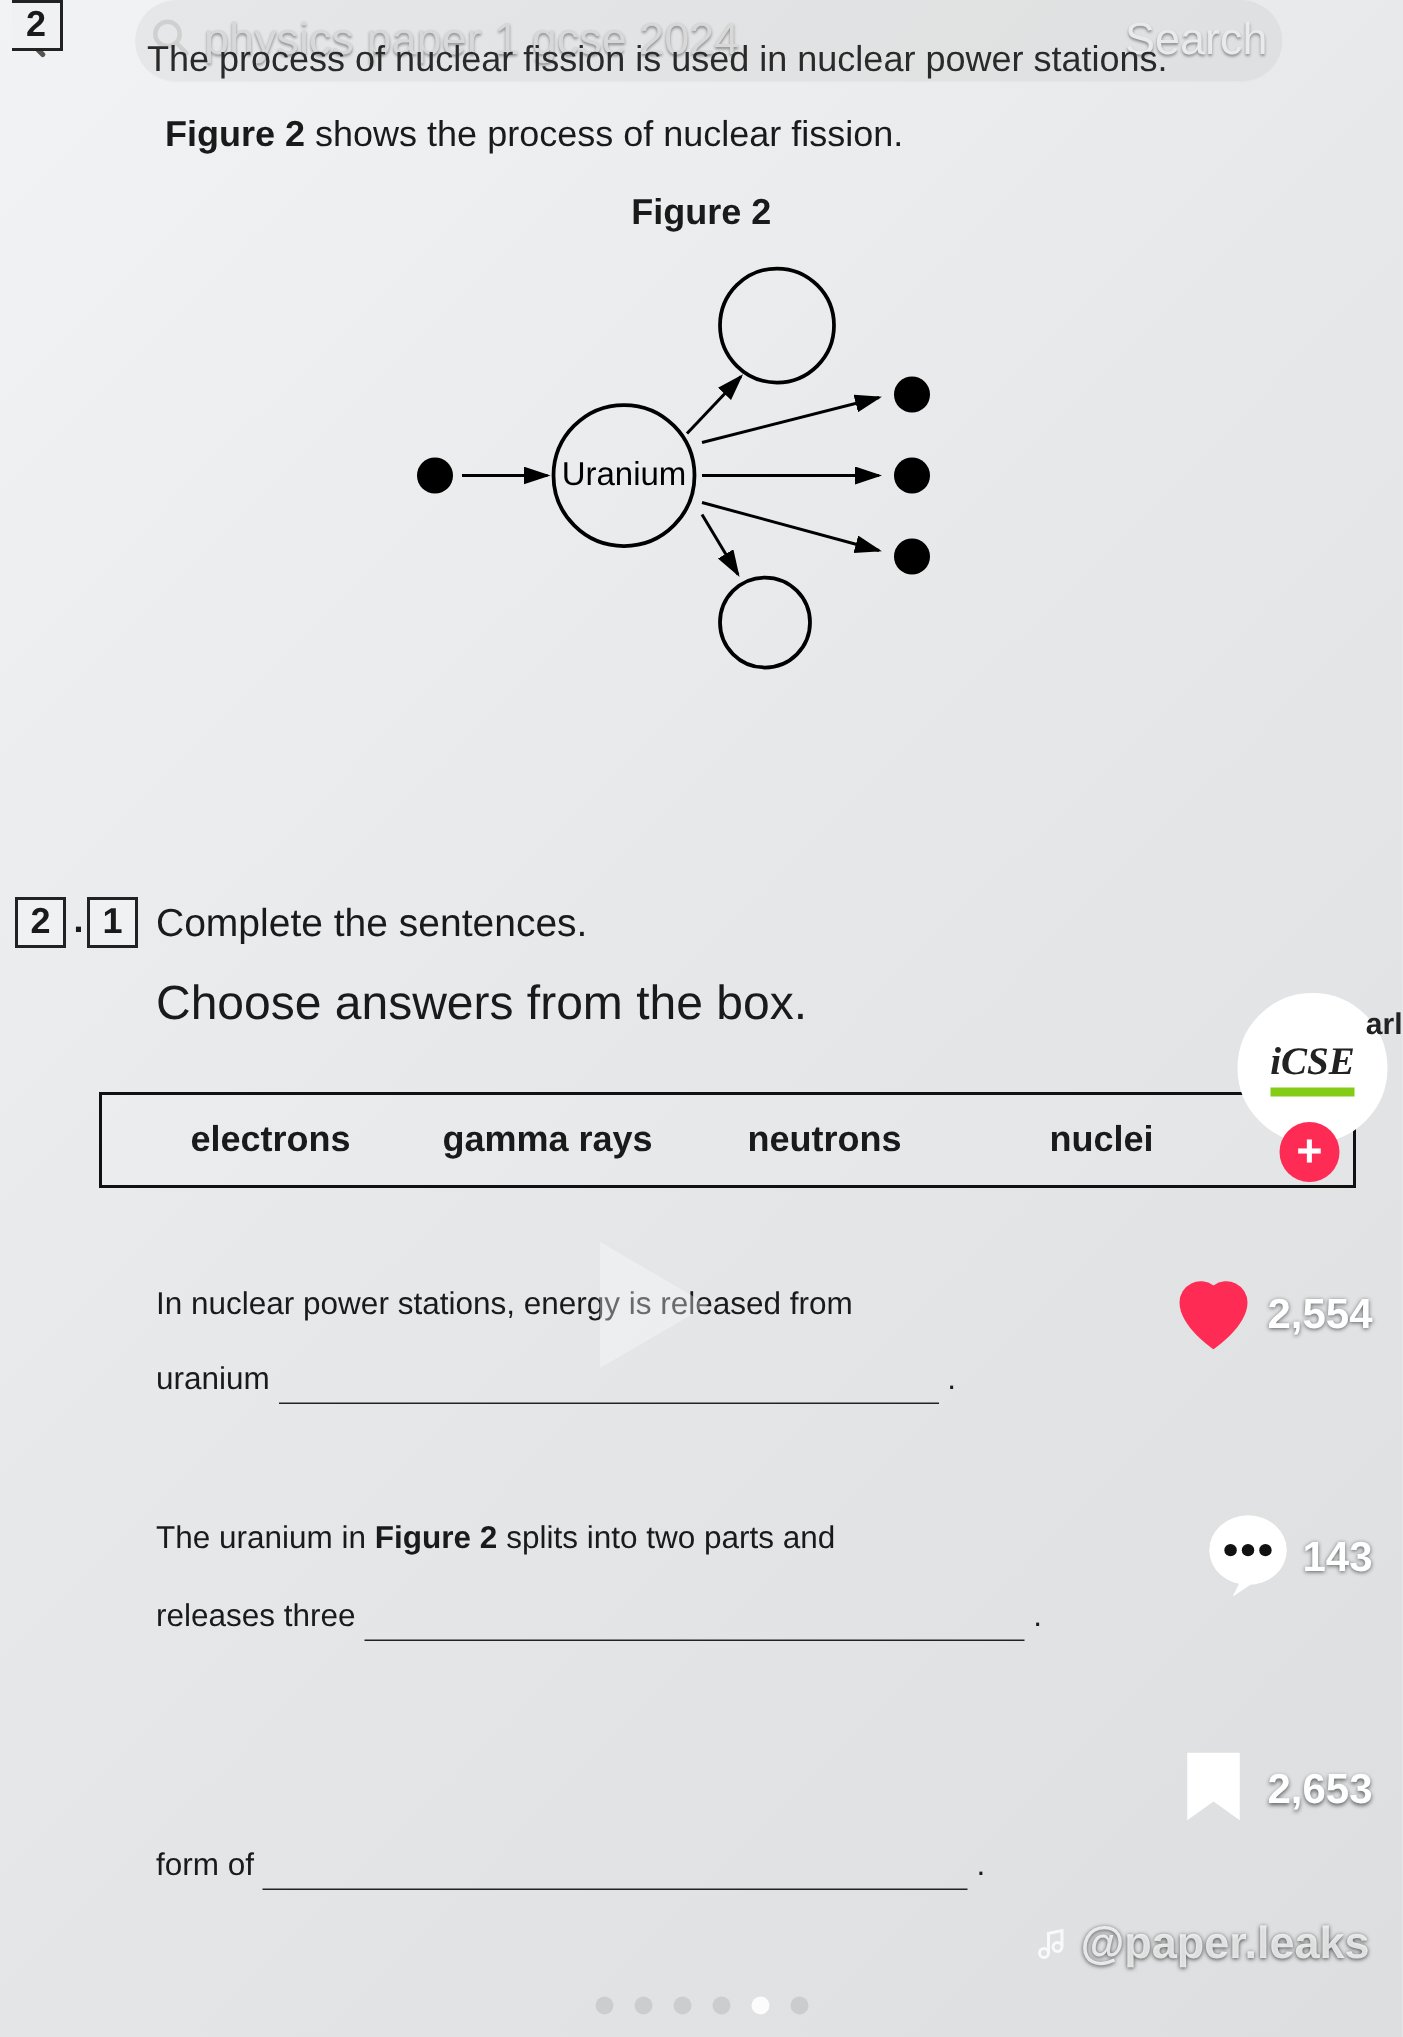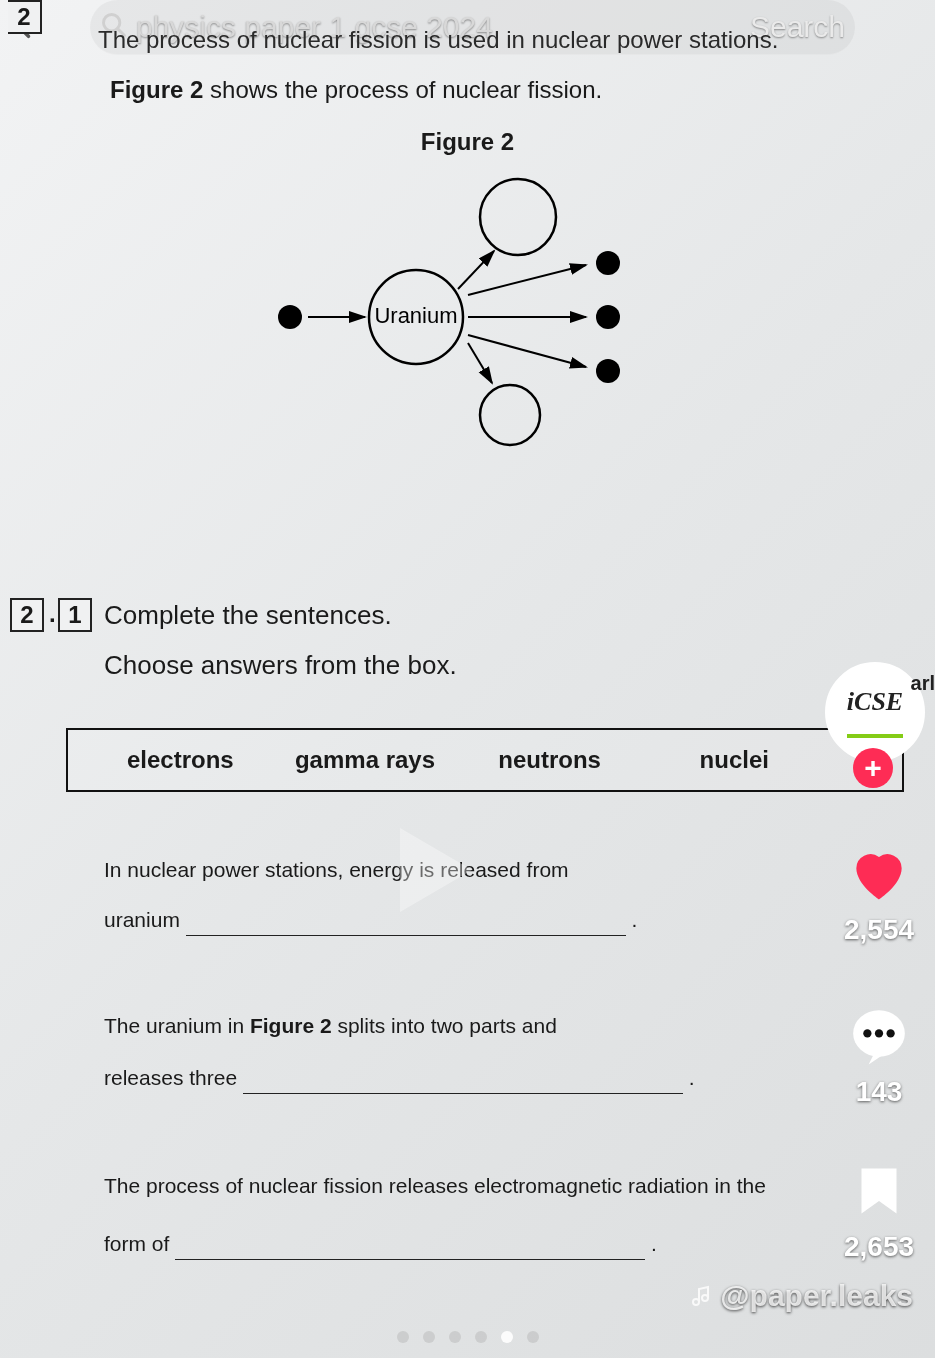--- a/index.html
+++ b/index.html
@@ -95,21 +95,21 @@
   height: 300px;
 }
 .complete {
   position: absolute;
   top: 600px; left: 104px;
   font-size: 26px;
 }
 .choose {
   position: absolute;
   top: 650px; left: 104px;
-  font-size: 26px;
+  font-size: 32px;
 }
 .answer-box {
   position: absolute;
   top: 728px; left: 66px;
   width: 838px;
   height: 64px;
   border: 2px solid #111;
   display: flex;
   align-items: center;
   justify-content: space-around;
@@ -154,21 +154,21 @@
   display: flex;
   align-items: center;
   justify-content: center;
   font-family: 'Georgia', serif;
   font-style: italic;
   font-size: 26px;
   font-weight: 700;
   color: #222;
   overflow: hidden;
 }
-.avatar-text { border-bottom: 4px solid #84cc16; padding-bottom: 17px; }
+.avatar-text { border-bottom: 6px solid #84cc16; padding-bottom: 2px; }
 .avatar-plus {
   position: absolute;
   top: 748px; right: 42px;
   width: 40px; height: 40px;
   border-radius: 50%;
   background: #fe2c55;
   display: flex;
   align-items: center;
   justify-content: center;
   color: #fff;
@@ -182,21 +182,21 @@
   font-weight: 700;
   font-size: 20px;
 }
 .like { top: 838px; }
 .comment { top: 1000px; }
 .save { top: 1155px; }
 .rail-item {
   position: absolute;
   right: 20px;
   display: flex;
-  flex-direction: column;
+  flex-direction: row;
   align-items: center;
 }
 .rail-icon {
   width: 72px; height: 72px;
   display: flex; align-items: center; justify-content: center;
 }
 .rail-count {
   color: #fff;
   font-size: 28px;
   font-weight: 600;
@@ -303,21 +303,20 @@
     <span>uranium</span> <span class="blank" style="width:440px"></span> .
   </div>
 
   <div class="sent sent2">
     <span>The uranium in </span><b>Figure 2</b><span> splits into two parts and</span>
   </div>
   <div class="sent sent2b">
     <span>releases three</span> <span class="blank" style="width:440px"></span> .
   </div>
 
-  <div class="sent sent3">The process of nuclear fission releases electromagnetic radiation in the</div>
   <div class="sent sent3b">
     <span>form of</span> <span class="blank" style="width:470px"></span> .
   </div>
 
   <svg class="play-overlay" viewBox="0 0 100 100">
     <path d="M25 15 L85 50 L25 85 Z" fill="#fff"></path>
   </svg>
 
   <div class="avatar">
     <span class="avatar-text">iCSE</span>

